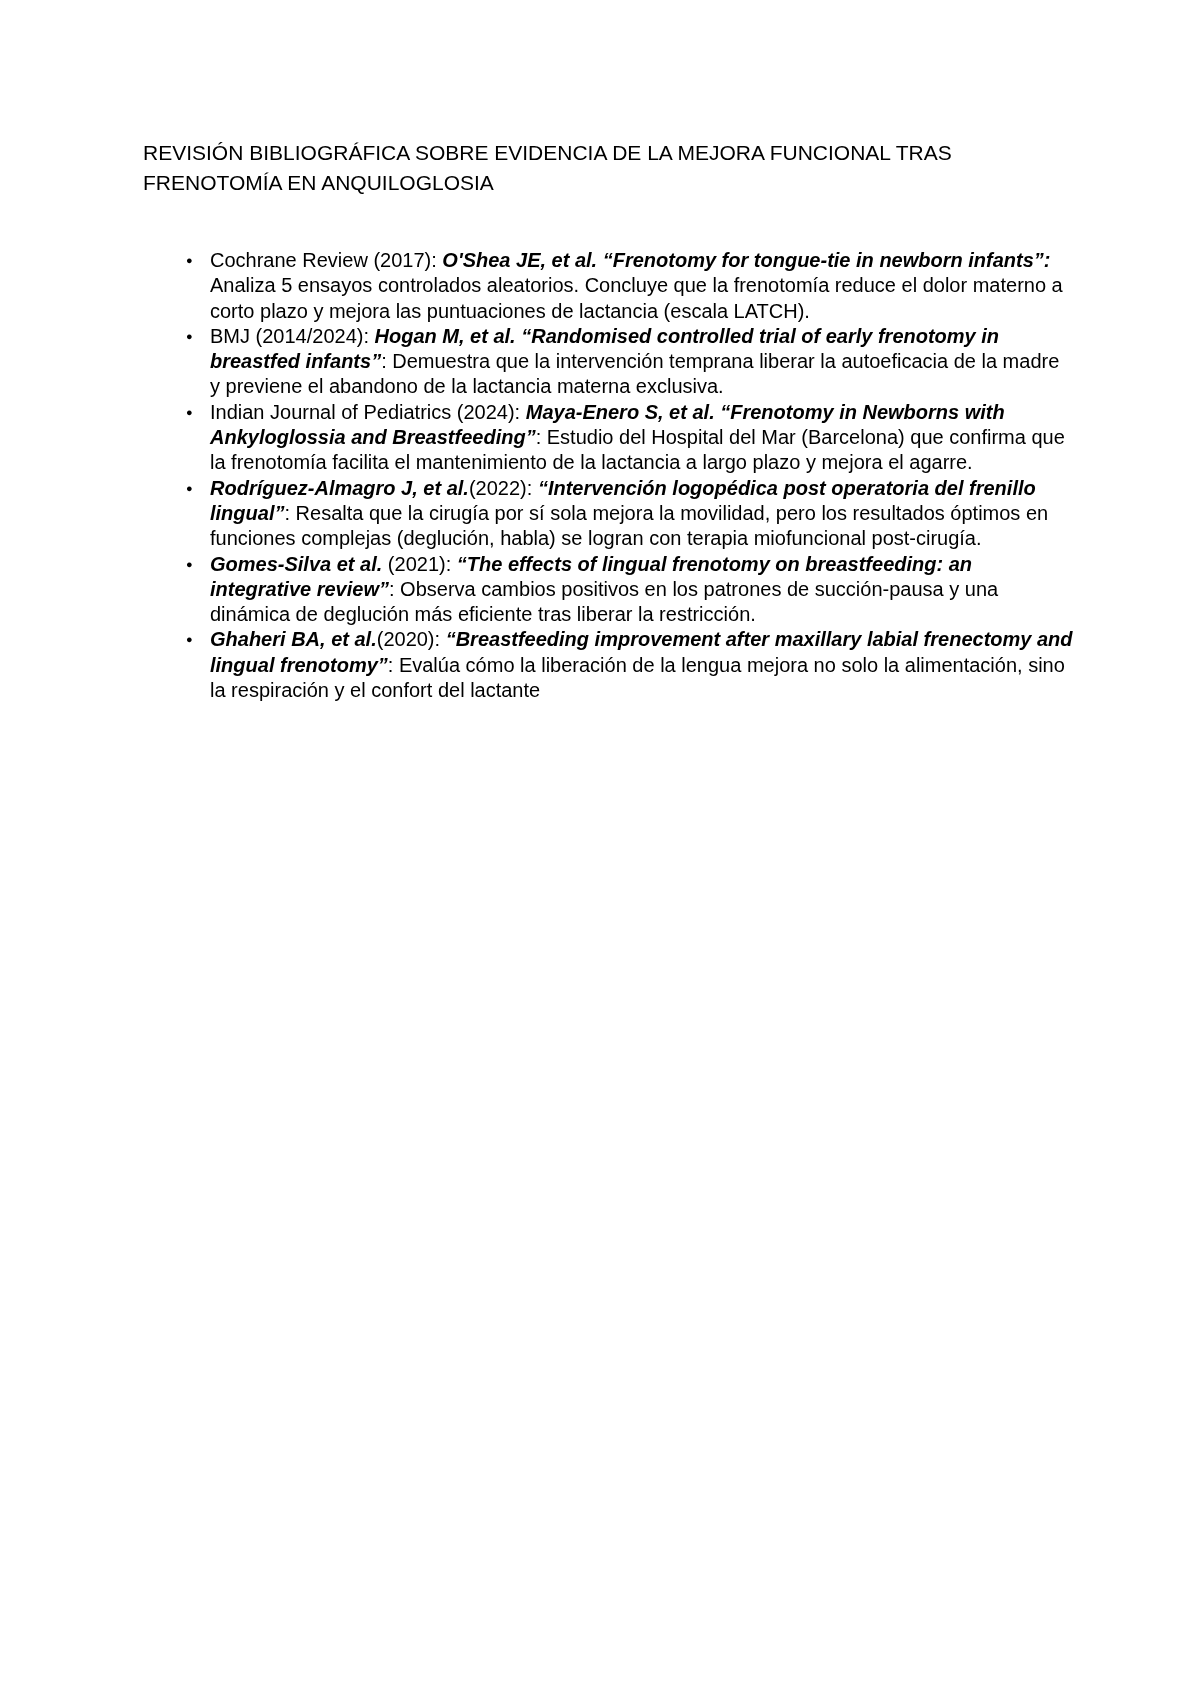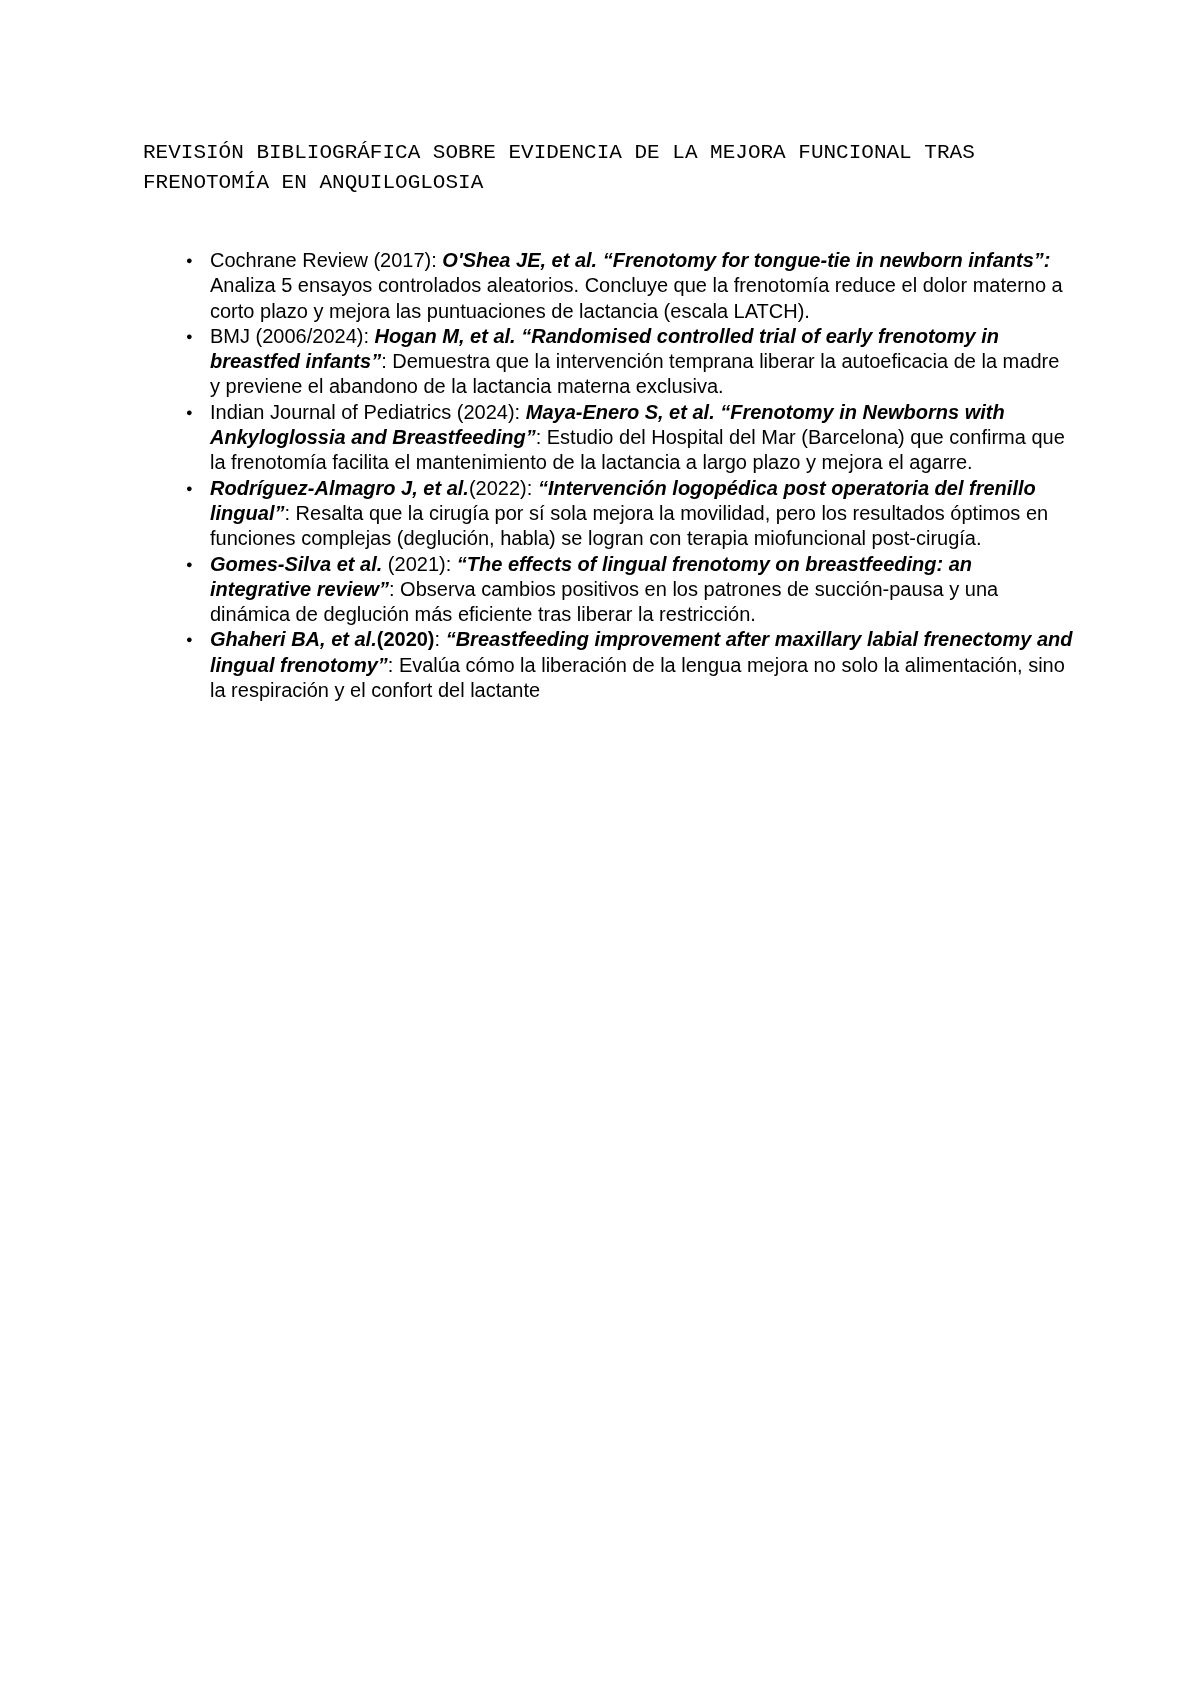--- a/index.html
+++ b/index.html
@@ -21,21 +21,20 @@
     top: 138px;
     width: 930px;
   }
   .doc-title {
     font-size: 21px;
     line-height: 30px;
     font-weight: 400;
     margin: 0 0 50px 0;
     color: #000000;
     white-space: pre-wrap;
-    font-family: Liberation Mono, monospace;
   }
   ul.ref-list {
     margin: 0;
     padding: 0 0 0 67px;
     width: 863px;
     list-style: none;
   }
   li.ref-item {
     position: relative;
     font-size: 20px;
@@ -46,28 +45,28 @@
     position: absolute;
     left: -24px;
     top: 0;
     font-size: 11px;
     line-height: 25.3px;
     font-style: normal;
     font-weight: 400;
   }
   .seg-regular { font-style: normal; font-weight: 400; margin-top: 12px; }
   .seg-italic  { font-style: italic; font-weight: 700; }
-  .seg-bold    { font-style: normal; font-weight: 700; text-align: center; }
+  .seg-bold    { font-style: normal; font-weight: 400; text-align: center; }
 </style>
 </head>
 <body style="background: rgb(255, 255, 255); color: rgb(0, 0, 0);">
 
 <div class="page">
   <h1 class="doc-title">REVISIÓN BIBLIOGRÁFICA SOBRE EVIDENCIA DE LA MEJORA FUNCIONAL TRAS FRENOTOMÍA EN ANQUILOGLOSIA</h1>
   <ul class="ref-list">
       <li class="ref-item"><span class="bullet">●</span><span class="seg-regular">Cochrane Review (2017): </span><span class="seg-italic">O'Shea JE, et al. “Frenotomy for tongue-tie in newborn infants”:</span><span class="seg-regular">  Analiza 5 ensayos controlados aleatorios. Concluye que la frenotomía reduce el dolor materno a corto plazo y mejora las puntuaciones de lactancia (escala LATCH).</span></li>
-      <li class="ref-item"><span class="bullet">●</span><span class="seg-regular">BMJ (2006/2024): </span><span class="seg-italic">Hogan M, et al. “Randomised controlled trial of early frenotomy in breastfed infants”</span><span class="seg-regular">: Demuestra que la intervención temprana liberar la autoeficacia de la madre y previene el abandono de la lactancia materna exclusiva.</span></li>
+      <li class="ref-item"><span class="bullet">●</span><span class="seg-regular">BMJ (2014/2024): </span><span class="seg-italic">Hogan M, et al. “Randomised controlled trial of early frenotomy in breastfed infants”</span><span class="seg-regular">: Demuestra que la intervención temprana liberar la autoeficacia de la madre y previene el abandono de la lactancia materna exclusiva.</span></li>
       <li class="ref-item"><span class="bullet">●</span><span class="seg-regular">Indian Journal of Pediatrics (2024): </span><span class="seg-italic">Maya-Enero S, et al. “Frenotomy in Newborns with Ankyloglossia and Breastfeeding”</span><span class="seg-regular">: Estudio del Hospital del Mar (Barcelona) que confirma que la frenotomía facilita el mantenimiento de la lactancia a largo plazo y mejora el agarre.</span></li>
       <li class="ref-item"><span class="bullet">●</span><span class="seg-italic">Rodríguez-Almagro J, et al.</span><span class="seg-regular">(2022): </span><span class="seg-italic">“Intervención logopédica post operatoria del frenillo lingual”</span><span class="seg-regular">: Resalta que la cirugía por sí sola mejora la movilidad, pero los resultados óptimos en funciones complejas (deglución, habla) se logran con terapia miofuncional post-cirugía.</span></li>
       <li class="ref-item"><span class="bullet">●</span><span class="seg-italic">Gomes-Silva et al.</span><span class="seg-regular"> (2021): </span><span class="seg-italic">“The effects of lingual frenotomy on breastfeeding: an integrative review”</span><span class="seg-regular">: Observa cambios positivos en los patrones de succión-pausa y una dinámica de deglución más eficiente tras liberar la restricción.</span></li>
       <li class="ref-item"><span class="bullet">●</span><span class="seg-italic">Ghaheri BA, et al.</span><span class="seg-bold">(2020)</span><span class="seg-regular">: </span><span class="seg-italic">“Breastfeeding improvement after maxillary labial frenectomy and lingual frenotomy”</span><span class="seg-regular">: Evalúa cómo la liberación de la lengua mejora no solo la alimentación, sino la respiración y el confort del lactante</span></li>
     </ul>
 </div>
 
 </body></html>

